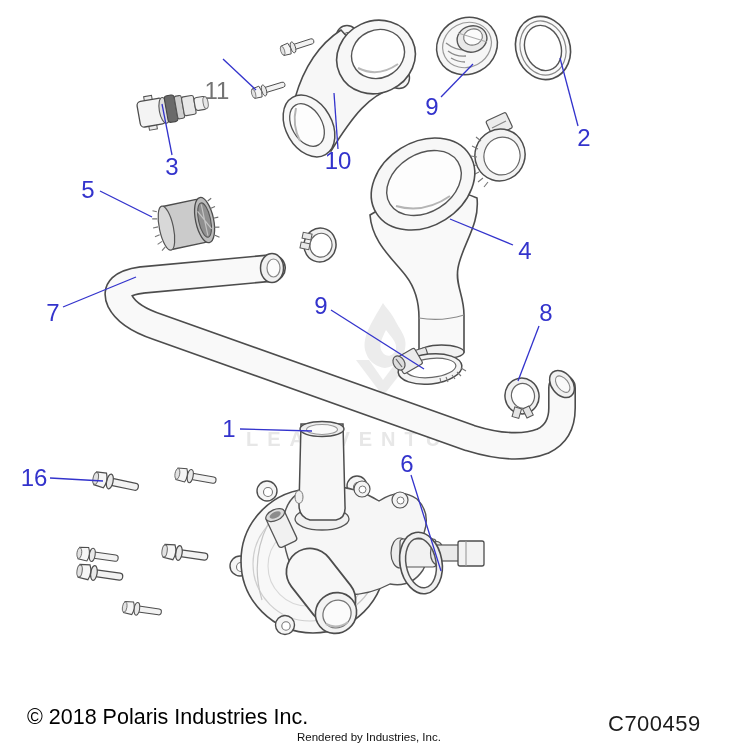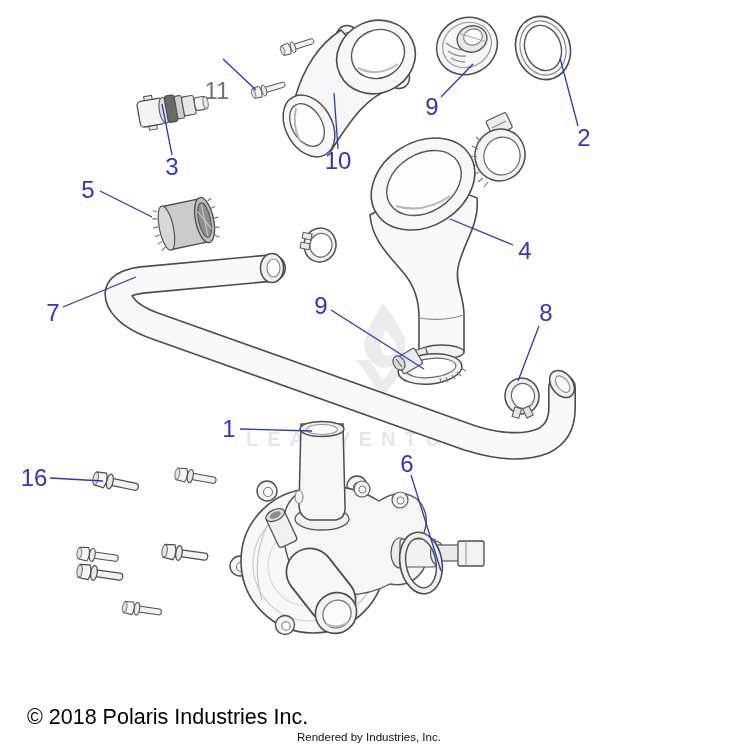--- a/index.html
+++ b/index.html
@@ -252,14 +252,15 @@
       <div class="callout" style="left: 53px; top: 313px; color: rgb(51, 51, 204);">7</div>
       <div class="callout" style="left: 546px; top: 313px; color: rgb(51, 51, 204);">8</div>
       <div class="callout" style="left: 321px; top: 306px; color: rgb(51, 51, 204);">9</div>
       <div class="callout" style="left: 34px; top: 478px; color: rgb(51, 51, 204);">16</div>
       <div class="callout" style="left: 217px; top: 47px; color: #737373; margin-top: 44px;">11</div>
       <div class="callout" style="left: 338px; top: 161px; color: rgb(51, 51, 204);">10</div>
       <div class="callout" style="left: 432px; top: 107px; color: rgb(51, 51, 204);">9</div>
     </div>
 
   <div class="footer-copyright">© 2018 Polaris Industries Inc.</div>
+  <div class="footer-code">C700459</div>
   <div class="footer-rendered">Rendered by Industries, Inc.</div>
 </div>
 
 </body></html>

